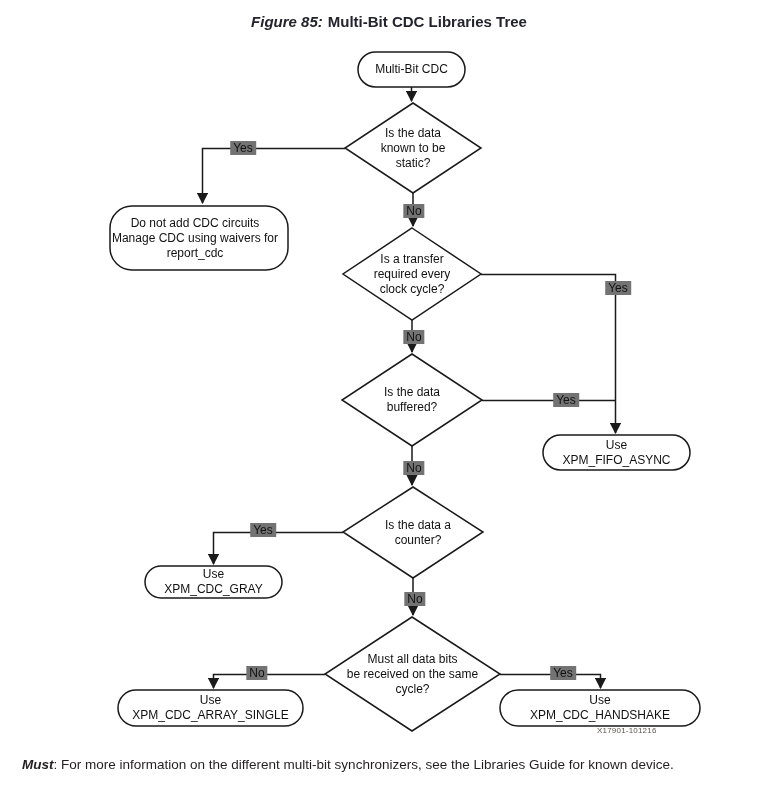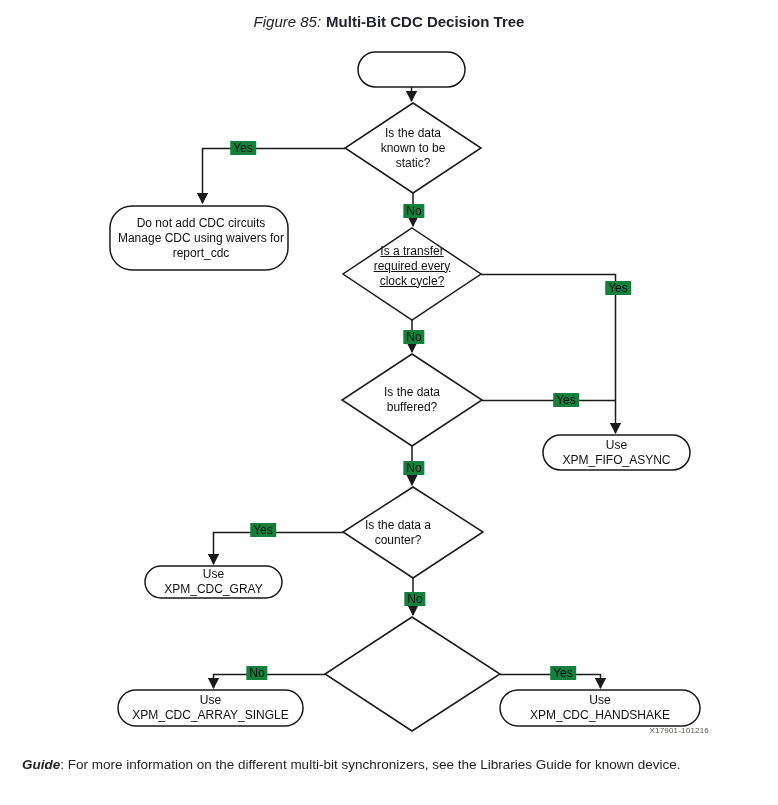--- a/index.html
+++ b/index.html
@@ -13,49 +13,48 @@
     overflow: hidden;
   }
   .fig-title {
     position: absolute;
     top: 13px; left: 0;
     width: 778px;
     text-align: center;
     font-size: 15px;
     color: #23232d;
   }
-  .fig-title .fig-label { font-style: italic; font-weight: 400; margin-right: 5px; margin-top: 23px; }
+  .fig-title .fig-label { font-style: italic; font-weight: 700; margin-right: 5px; margin-top: 23px; }
   .fig-title .fig-name  { font-weight: bold; }
   svg.flow { position: absolute; top: 0; left: 0; }
   .node-label {
     position: absolute;
     display: flex;
     align-items: center;
     justify-content: center;
     text-align: center;
     font-size: 12px;
     line-height: 15px;
     white-space: pre-line;
     color: #111;
     pointer-events: none;
   }
   .edge-label {
     position: absolute;
     transform: translate(-50%, -50%);
-    background: #15803d;
+    background: #737373;
     padding: 0 3px;
     font-size: 12px;
     color: #111;
     pointer-events: none;
   }
   .figure-id {
     position: absolute;
     left: 597px; top: 726px;
     width: 112px;
-    text-align: right;
     font-size: 8px;
     letter-spacing: 0.2px;
     color: #5d564f;
   }
   .note {
     position: absolute;
     left: 22px; top: 756px;
     width: 726px;
     font-size: 13.5px;
     line-height: 17.5px;
@@ -70,21 +69,21 @@
     text-shadow: 1px 1px 0 #efefef;
     white-space: nowrap;
   }
 </style>
 </head>
 <body>
 
 <div class="page">
 
   <div class="fig-title">
-    <span class="fig-label">Figure 85:</span><span class="fig-name">Multi-Bit CDC Decision Tree</span>
+    <span class="fig-label">Figure 85:</span><span class="fig-name">Multi-Bit CDC Libraries Tree</span>
   </div>
 
   <svg class="flow" width="778" height="805" viewBox="0 0 778 805">
     <defs>
       <marker id="arrow" viewBox="0 0 10 10" refX="9" refY="5" markerWidth="7.5" markerHeight="7.5" orient="auto-start-reverse">
         <path d="M0 0 L10 5 L0 10 z" fill="#1a1a1a"></path>
       </marker>
     </defs>
 
     <g fill="none" stroke="#1a1a1a" stroke-width="1.5">
@@ -112,51 +111,55 @@
       <rect x="500" y="690" width="200" height="36" rx="18" ry="18"></rect>
 
       <polygon points="413,103 481,148 413,193 345,148"></polygon>
       <polygon points="412,228 481,274 412,320 343,274"></polygon>
       <polygon points="412,354 482,400 412,446 342,400"></polygon>
       <polygon points="413,487 483,532 413,578 343,532"></polygon>
       <polygon points="412,617 500,674 412,731 325,674"></polygon>
     </g>
   </svg>
 
+  <div class="node-label" style="left:358px; top:52px;  width:107px; height:35px;">Multi-Bit CDC</div>
   <div class="node-label" style="left:345px; top:103px; width:136px; height:90px;">Is the data
 known to be
 static?</div>
-  <div class="node-label" style="left:116px; top:206px; width:170px; height:64px;">Do not add CDC circuits
+  <div class="node-label" style="left:110px; top:206px; width:170px; height:64px;">Do not add CDC circuits
 Manage CDC using waivers for
 report_cdc</div>
-  <div class="node-label" style="left:343px; top:220px; width:138px; height:92px;text-decoration:underline;">Is a transfer
+  <div class="node-label" style="left:343px; top:228px; width:138px; height:92px;">Is a transfer
 required every
 clock cycle?</div>
   <div class="node-label" style="left:342px; top:354px; width:140px; height:92px;">Is the data
 buffered?</div>
   <div class="node-label" style="left:543px; top:435px; width:147px; height:35px;">Use
 XPM_FIFO_ASYNC</div>
-  <div class="node-label" style="left:328px; top:487px; width:140px; height:91px;">Is the data a
+  <div class="node-label" style="left:348px; top:487px; width:140px; height:91px;">Is the data a
 counter?</div>
   <div class="node-label" style="left:145px; top:566px; width:137px; height:32px;">Use
 XPM_CDC_GRAY</div>
+  <div class="node-label" style="left:325px; top:617px; width:175px; height:114px;">Must all data bits
+be received on the same
+cycle?</div>
   <div class="node-label" style="left:118px; top:690px; width:185px; height:36px;">Use
 XPM_CDC_ARRAY_SINGLE</div>
   <div class="node-label" style="left:500px; top:690px; width:200px; height:36px;">Use
 XPM_CDC_HANDSHAKE</div>
 
   <span class="edge-label" style="left:243px; top:148px;">Yes</span>
   <span class="edge-label" style="left:414px; top:211px;">No</span>
   <span class="edge-label" style="left:618px; top:288px;">Yes</span>
   <span class="edge-label" style="left:414px; top:337px;">No</span>
   <span class="edge-label" style="left:566px; top:400px;">Yes</span>
   <span class="edge-label" style="left:414px; top:468px;">No</span>
   <span class="edge-label" style="left:263px; top:530px;">Yes</span>
   <span class="edge-label" style="left:415px; top:599px;">No</span>
   <span class="edge-label" style="left:257px; top:673px;">No</span>
   <span class="edge-label" style="left:563px; top:673px;">Yes</span>
 
   <div class="figure-id">X17901-101216</div>
 
-  <div class="note"><span class="note-label">Guide</span><span>: For more information on the different multi-bit synchronizers, see the Libraries Guide for known device.</span></div>
+  <div class="note"><span class="note-label">Must</span><span>: For more information on the different multi-bit synchronizers, see the Libraries Guide for known device.</span></div>
 
 
 </div>
 
 </body></html>

